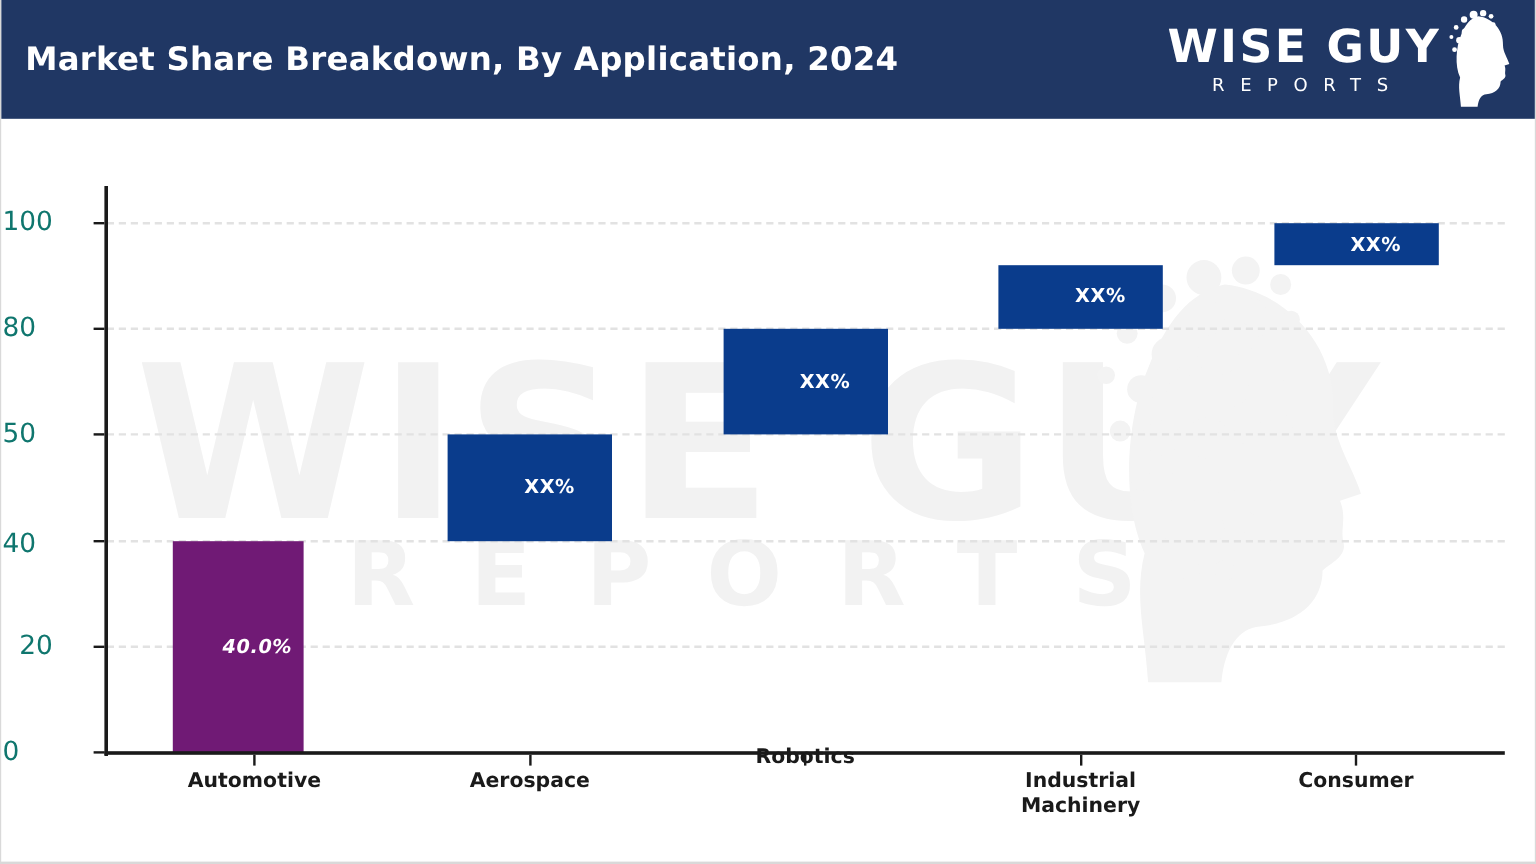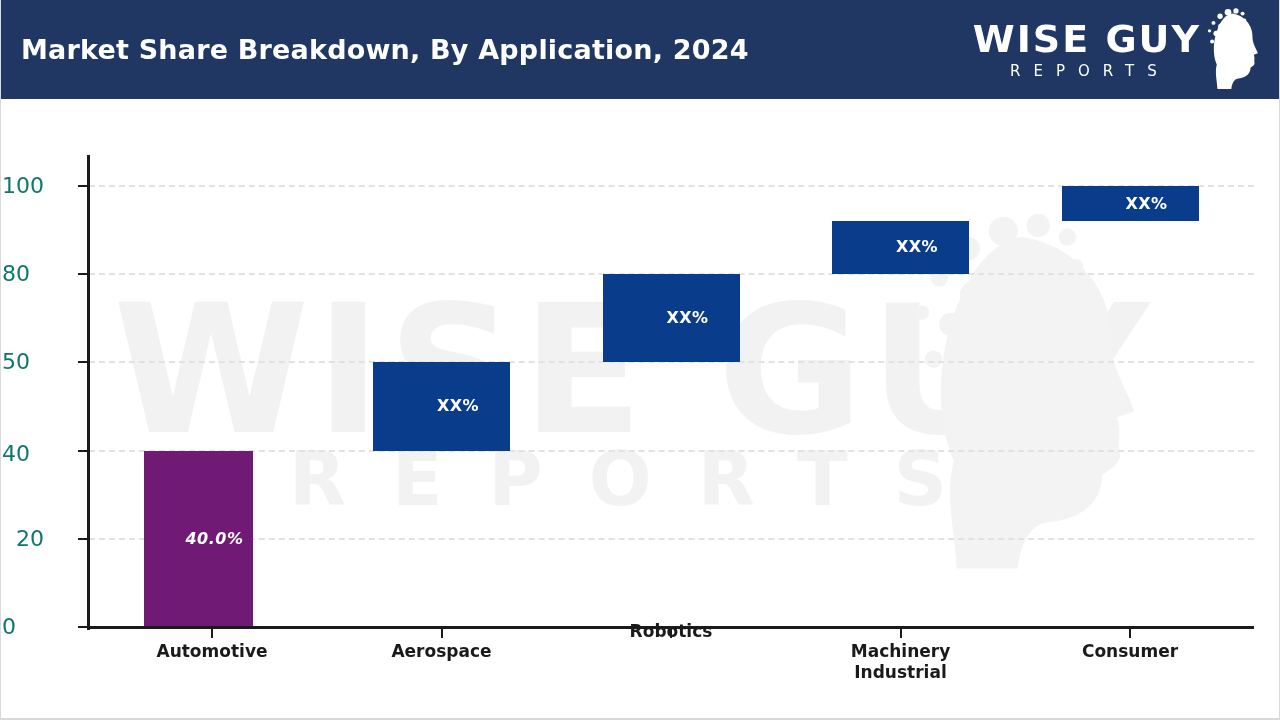--- a/index.html
+++ b/index.html
@@ -180,22 +180,22 @@
       </div>
       <div class="x-tick-mark" style="left: 669px; top: 628.5px;"></div>
       <div class="x-label" style="left: 570px; top: 621px;">
         <span>Robotics</span>
       </div>
       <div class="bar" style="left: 831px; top: 221.28px; width: 137px; height: 52.92px; background: rgb(10, 60, 140);">
         <div class="bar-label" style="top: 0px; line-height: 52.92px; color: rgb(255, 255, 255);">XX%</div>
       </div>
       <div class="x-tick-mark" style="left: 898.5px; top: 628.5px;"></div>
       <div class="x-label" style="left: 799.5px; top: 641px;">
+        <span>Industrial</span>
         <span>Machinery</span>
-        <span>Industrial</span>
       </div>
       <div class="bar" style="left: 1060.5px; top: 186px; width: 137px; height: 35.28px; background: rgb(10, 60, 140);">
         <div class="bar-label" style="top: 0px; line-height: 35.28px; color: rgb(255, 255, 255);">XX%</div>
       </div>
       <div class="x-tick-mark" style="left: 1128px; top: 628.5px;"></div>
       <div class="x-label" style="left: 1029px; top: 641px;">
         <span>Consumer</span>
       </div>
     </div>
 

